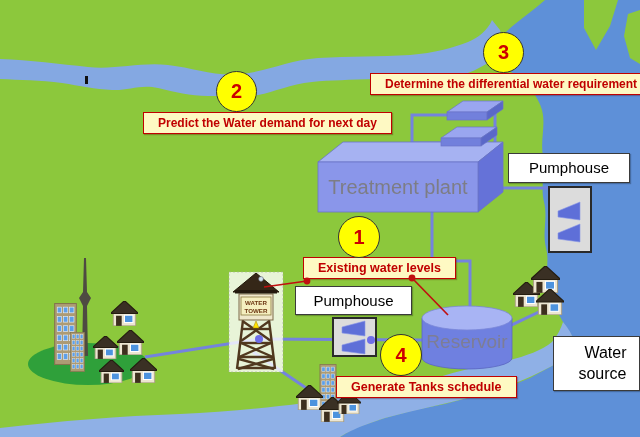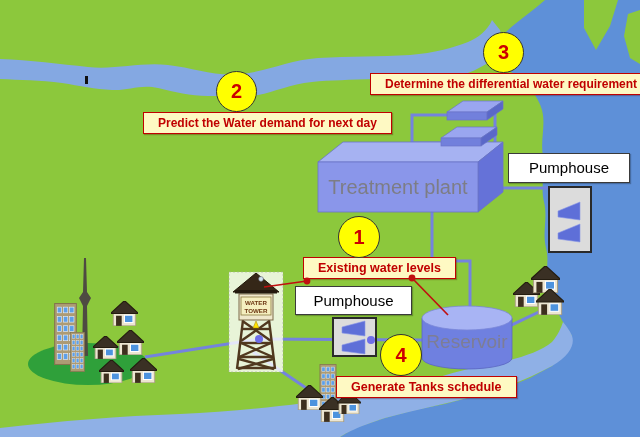--- a/index.html
+++ b/index.html
@@ -207,20 +207,23 @@
     <polygon points="10,10 33,4 33,19 10,16" fill="#5E6FD8" stroke="#8A97E8" stroke-width="0.6"></polygon>
     <polygon points="10,28 33,22 33,37 10,34" fill="#5E6FD8" stroke="#8A97E8" stroke-width="0.6"></polygon>
   </svg>
 
   <div class="wlabel" style="left:295px;top:286px;width:115px;height:27px">
     <span>Pumphouse</span>
   </div>
   <div class="wlabel" style="left:508px;top:153px;width:120px;height:28px">
     <span>Pumphouse</span>
   </div>
+  <div class="wlabel" style="left:553px;top:336px;width:85px;height:53px;font-size:16px">
+    <span style="width:60px">Water source</span>
+  </div>
 
   <div class="ylabel" style="left:143px;top:112px;font-size:12px">Predict the Water demand for next day</div>
   <div class="ylabel" style="left:303px;top:257px">Existing water levels</div>
   <div class="ylabel" style="left:370px;top:73px;font-size:12px">Determine the differential water requirement</div>
   <div class="ylabel" style="left:336px;top:376px">Generate Tanks schedule</div>
 
   <div class="stepcircle" style="left:338px;top:216px;width:40px;height:40px">1</div>
   <div class="stepcircle" style="left:216px;top:71px;width:39px;height:39px">2</div>
   <div class="stepcircle" style="left:483px;top:32px;width:39px;height:39px">3</div>
   <div class="stepcircle" style="left:380px;top:334px;width:40px;height:40px">4</div>

